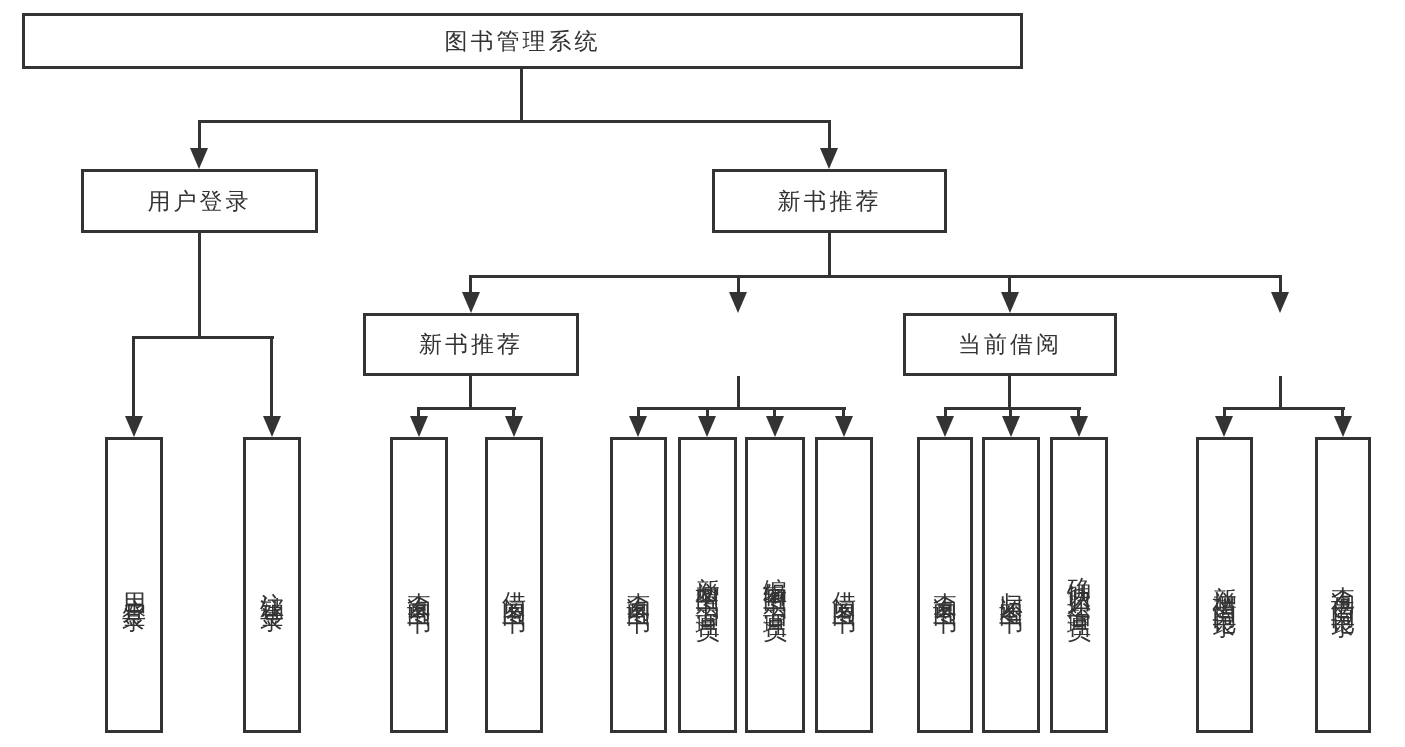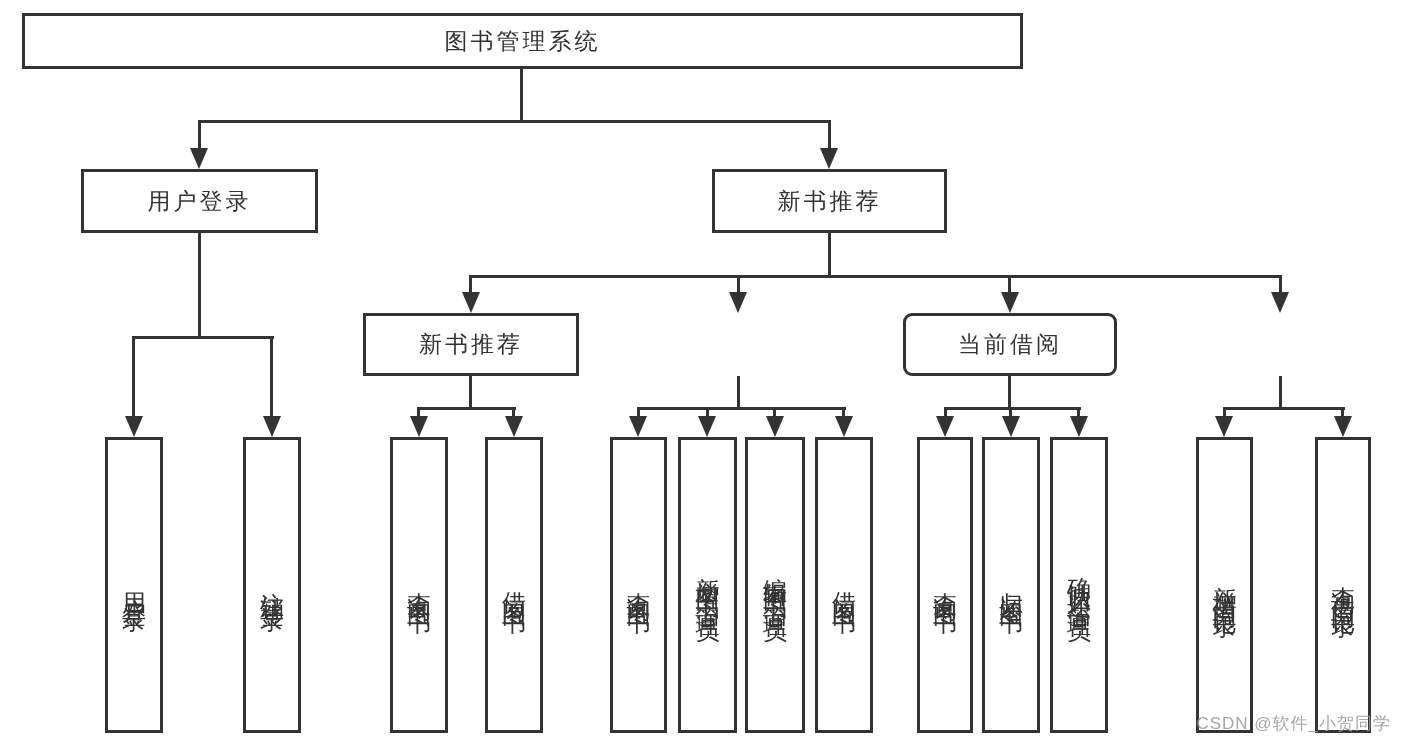--- a/index.html
+++ b/index.html
@@ -59,21 +59,21 @@
   <div class="vline" style="left:469px;top:275px;height:17px;"></div>
   <div class="arrow" style="left:462px;top:292px;"></div>
   <div class="vline" style="left:737px;top:275px;height:17px;"></div>
   <div class="arrow" style="left:729px;top:292px;"></div>
   <div class="vline" style="left:1008px;top:275px;height:17px;"></div>
   <div class="arrow" style="left:1001px;top:292px;"></div>
   <div class="vline" style="left:1279px;top:275px;height:17px;"></div>
   <div class="arrow" style="left:1271px;top:292px;"></div>
 
   <div class="box" style="left:363px;top:313px;width:216px;height:63px;">新书推荐</div>
-  <div class="box" style="left:903px;top:313px;width:214px;height:63px;border-radius:9px;">当前借阅</div>
+  <div class="box" style="left:903px;top:313px;width:214px;height:63px;">当前借阅</div>
 
   <div class="vline" style="left:469px;top:376px;height:31px;"></div>
   <div class="hline" style="left:417px;top:407px;width:99px;"></div>
   <div class="vline" style="left:417px;top:407px;height:9px;"></div>
   <div class="arrow" style="left:410px;top:416px;"></div>
   <div class="vline" style="left:512px;top:407px;height:9px;"></div>
   <div class="arrow" style="left:505px;top:416px;"></div>
 
   <div class="vline" style="left:737px;top:376px;height:31px;"></div>
   <div class="hline" style="left:637px;top:407px;width:209px;"></div>
@@ -139,15 +139,14 @@
     <span class="vt">确认归还（管理员）</span>
   </div>
 
   <div class="box leaf" style="left:1196px;top:437px;width:57px;height:296px;">
     <span class="vt">新增借阅记录</span>
   </div>
   <div class="box leaf" style="left:1315px;top:437px;width:56px;height:296px;">
     <span class="vt">查询借阅记录</span>
   </div>
 
-  <div class="watermark">CSDN @软件_小贺同学</div>
 
 </div>
 
 </body></html>

